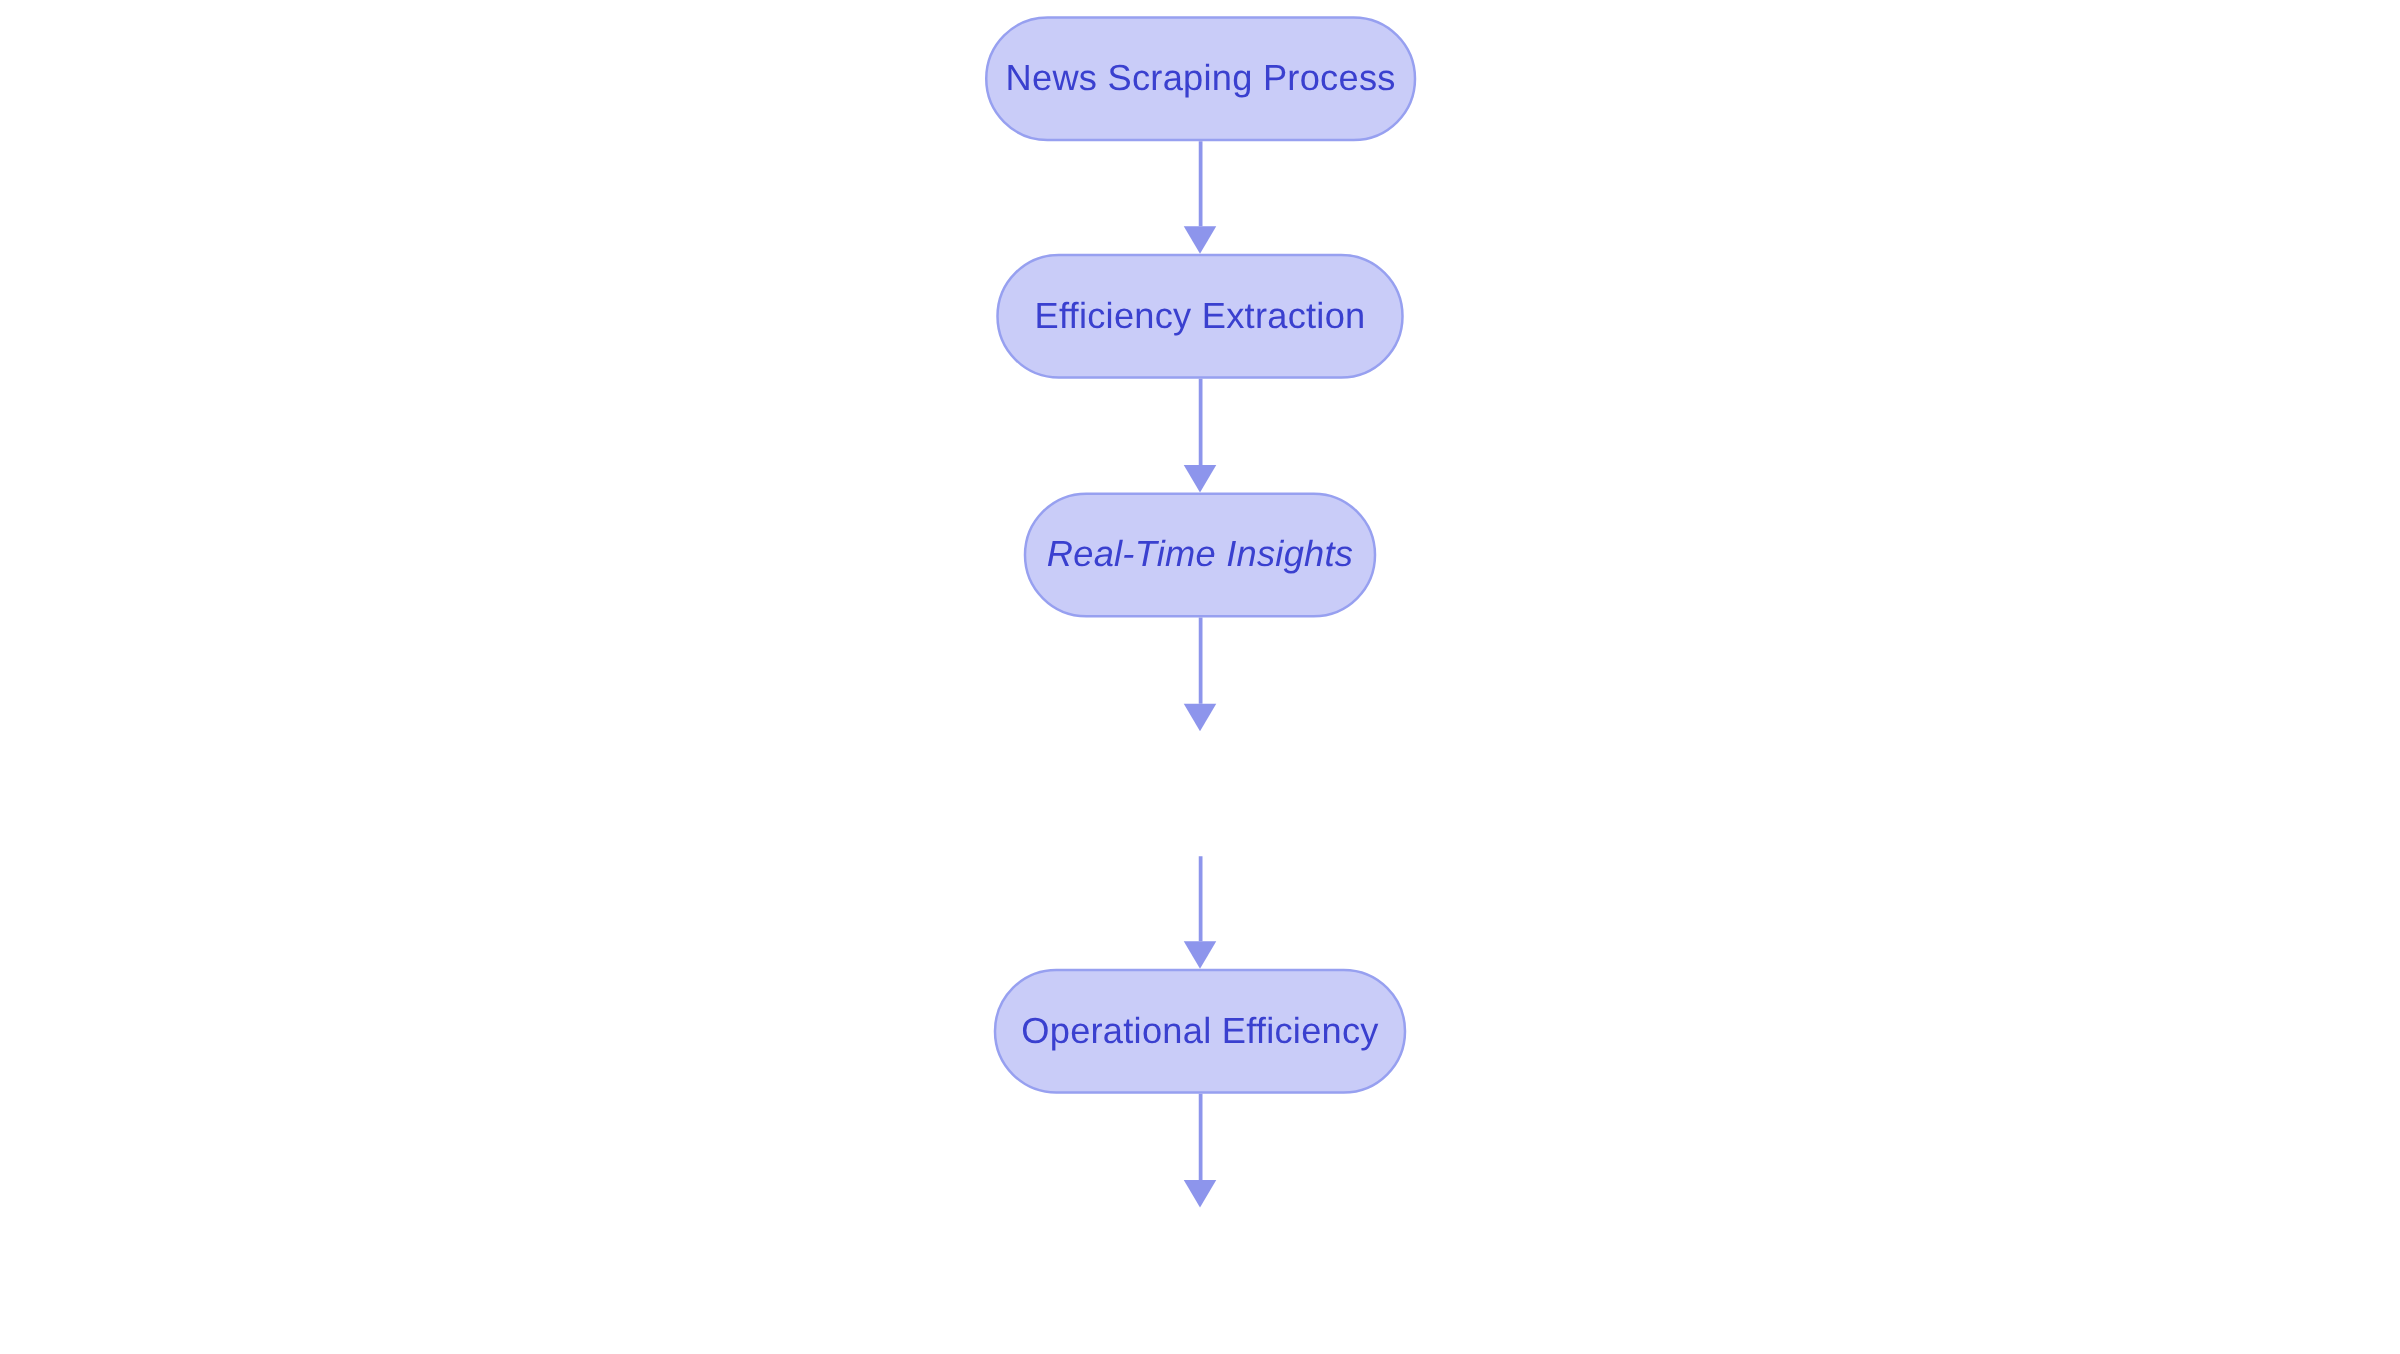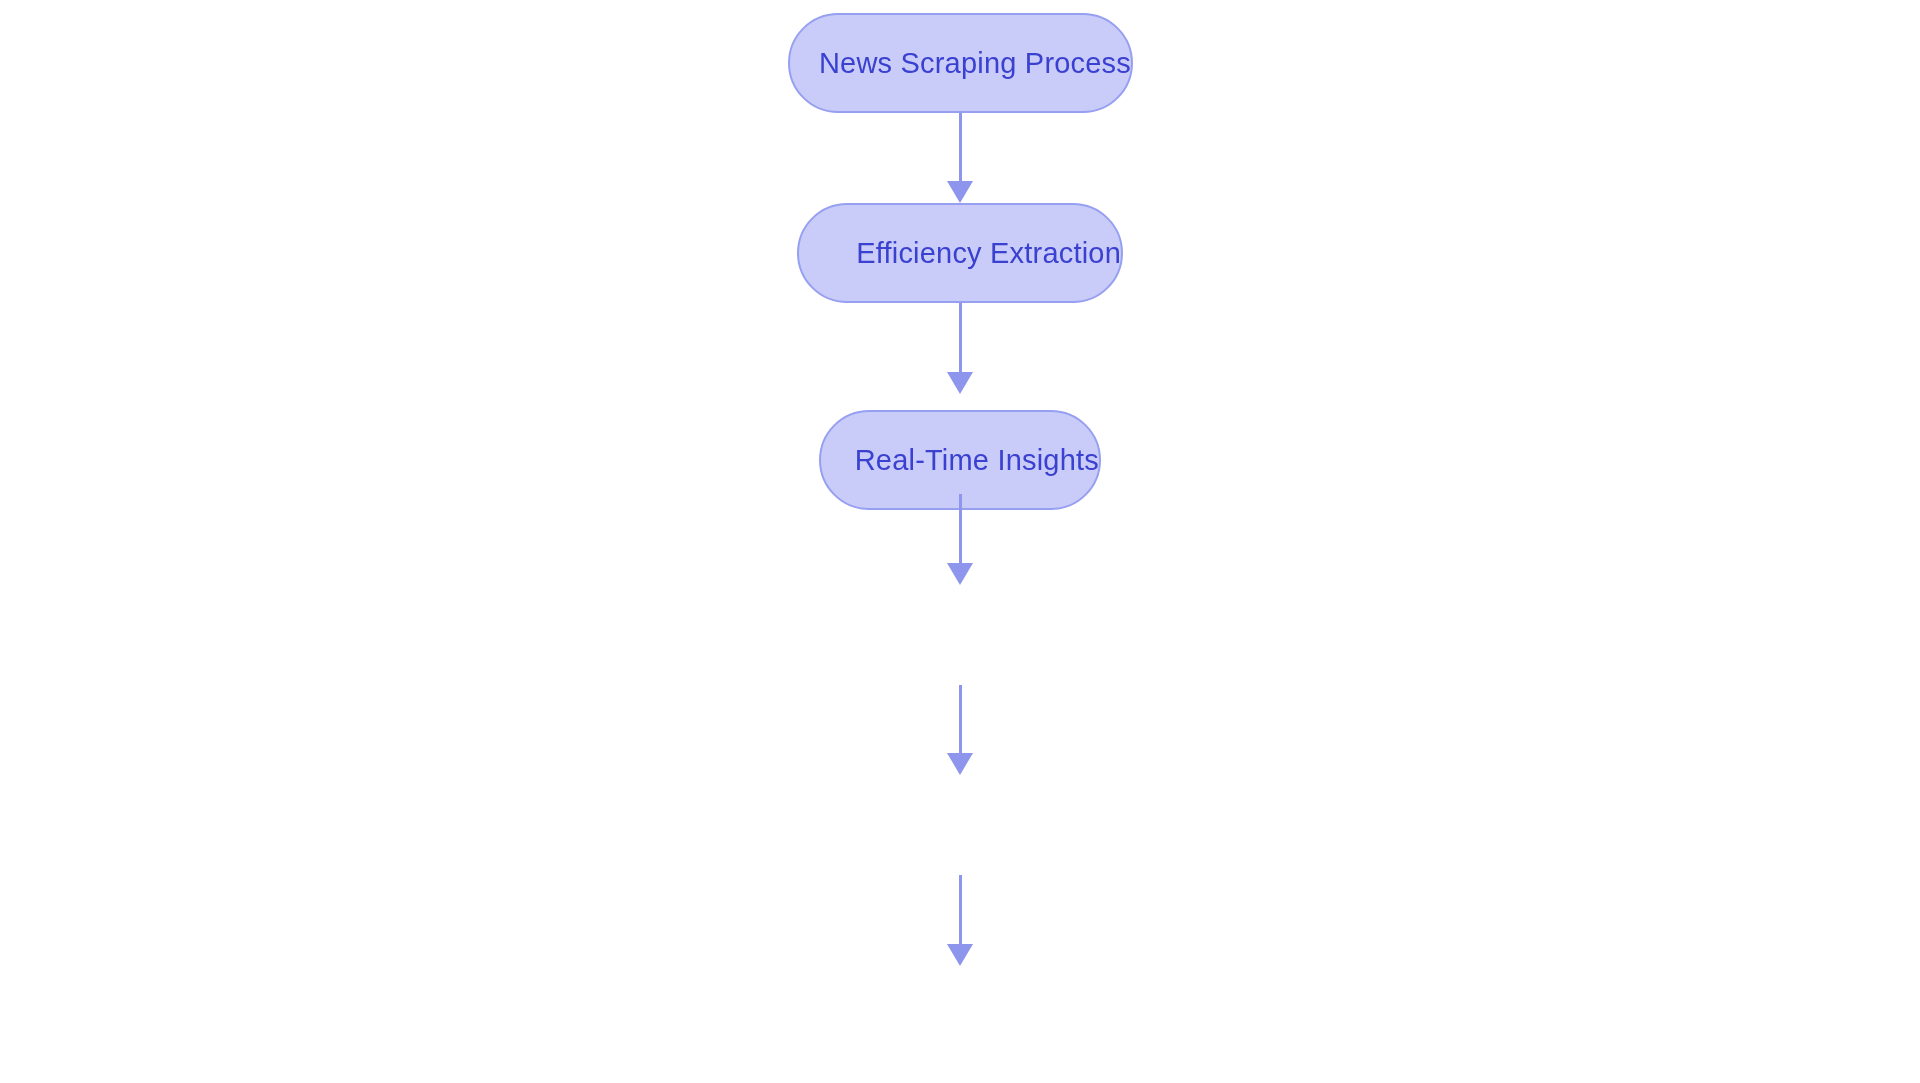--- a/index.html
+++ b/index.html
@@ -25,21 +25,21 @@
     background: var(--background);
   }
   .node {
     position: absolute;
     height: 100px;
     border-radius: 50px;
     background: var(--node-fill);
     border: 2px solid var(--node-border);
     display: flex;
     align-items: center;
-    justify-content: flex-end;
+    justify-content: center;
   }
   .node-label {
     color: var(--node-text);
     font-size: 29px;
     font-weight: 400;
     letter-spacing: 0.2px;
     white-space: nowrap;
     text-align: center;
   }
   .edge {
@@ -80,35 +80,38 @@
 
   <div class="node" style="left:797px; top:203px; width:326px;">
     <span class="node-label">Efficiency Extraction</span>
   </div>
 
   <div class="edge" style="top:303px; height:91px;">
     <div class="edge-line"></div>
     <div class="edge-head"></div>
   </div>
 
-  <div class="node" style="left:819px; top:410px; width:282px;">
+  <div class="node" style="left:819px; top:394px; width:282px;font-style:italic;">
     <span class="node-label">Real-Time Insights</span>
   </div>
 
   <div class="edge" style="top:494px; height:91px;">
     <div class="edge-line"></div>
     <div class="edge-head"></div>
   </div>
 
 
   <div class="edge" style="top:685px; height:90px;">
     <div class="edge-line"></div>
     <div class="edge-head"></div>
   </div>
 
+  <div class="node" style="left:795px; top:775px; width:330px;">
+    <span class="node-label">Operational Efficiency</span>
+  </div>
 
   <div class="edge" style="top:875px; height:91px;">
     <div class="edge-line"></div>
     <div class="edge-head"></div>
   </div>
 
 
 </div>
 
 </body></html>

